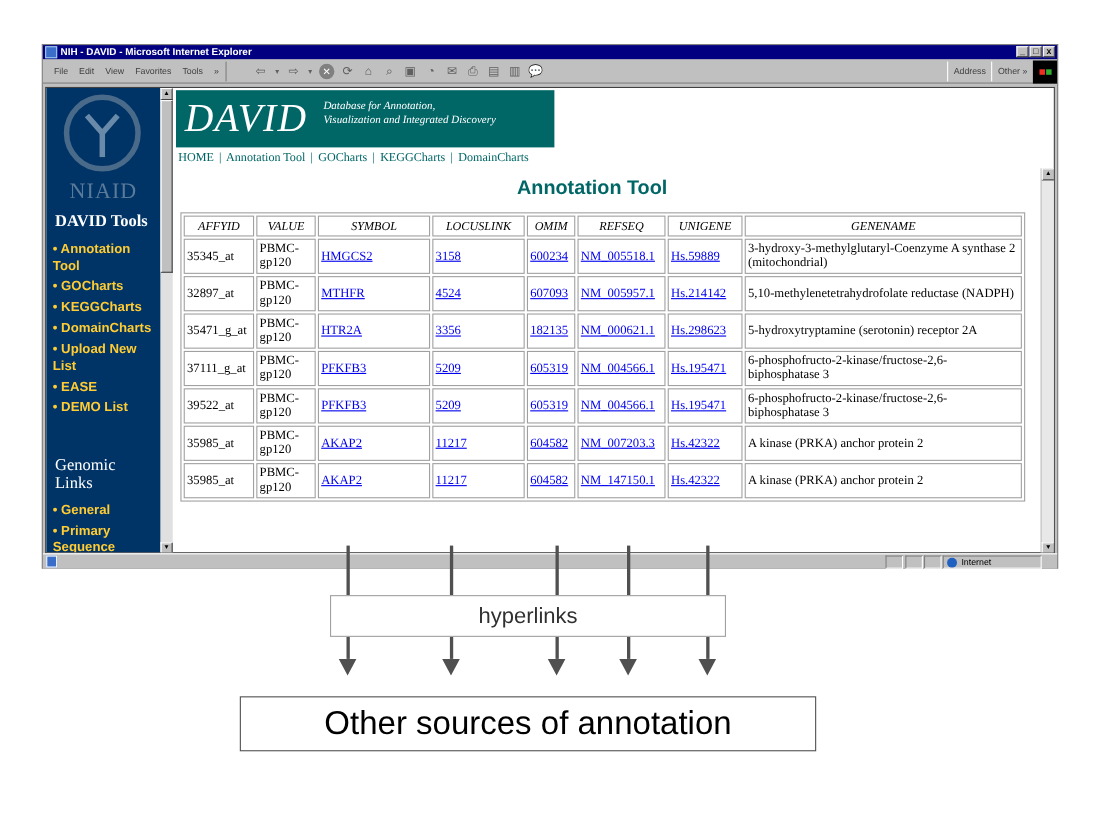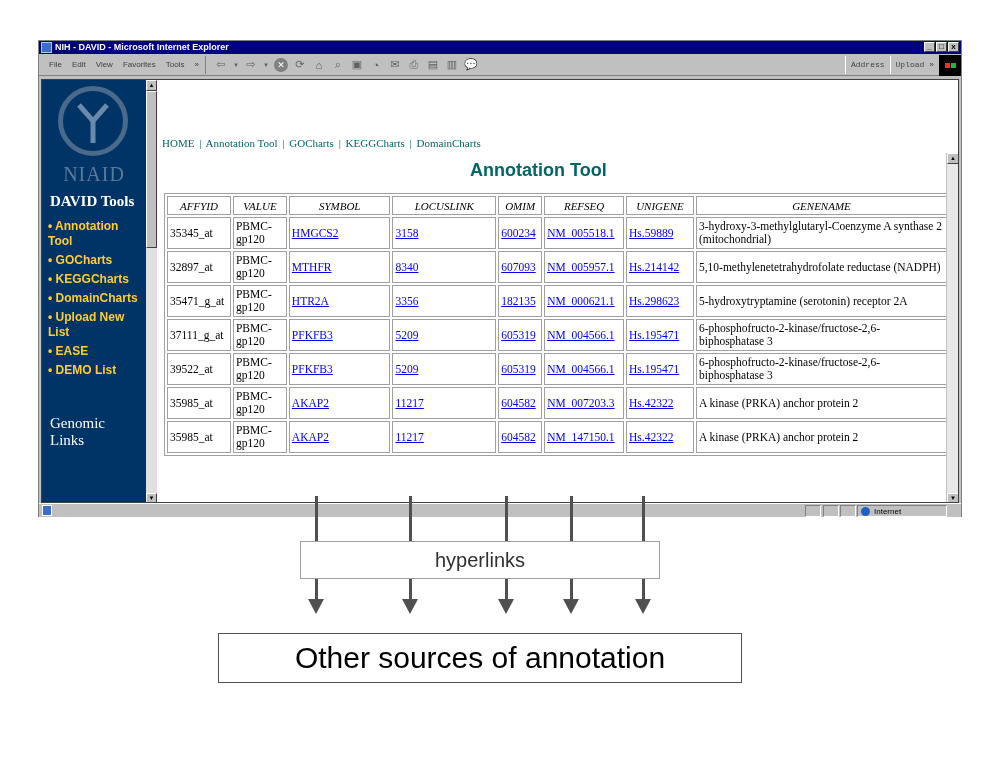--- a/index.html
+++ b/index.html
@@ -5,27 +5,27 @@
   * { box-sizing: border-box; margin: 0; padding: 0; }
   body { width: 1000px; height: 760px; background: #ffffff; position: relative; overflow: hidden; font-family: "Liberation Sans", sans-serif; }
 
   
   .window { position: absolute; left: 38px; top: 40px; width: 924px; height: 477px; background: #c0c0c0; border: 1px solid #808080; padding-left: 42px; }
   .titlebar { position: absolute; left: 0; top: 0; width: 100%; height: 13px; background: #000080; color: #fff; font-size: 9px; font-weight: bold; line-height: 13px; padding-left: 16px; }
   .titlebar .app-icon { position: absolute; left: 2px; top: 1px; width: 11px; height: 11px; background: #3a6ec8; border: 1px solid #a8c8f0; }
   .titlebar .win-btns { position: absolute; right: 2px; top: 1px; display: flex; gap: 1px; }
   .titlebar .win-btn { width: 11px; height: 10px; background: #c0c0c0; border: 1px solid #fff; border-right-color: #404040; border-bottom-color: #404040; color: #000; font-size: 8px; line-height: 8px; text-align: center; }
 
-  .toolbar { position: absolute; left: 0; top: 13px; width: 100%; height: 22px; background: #c0c0c0; border-bottom: 1px solid #808080; display: flex; align-items: center; font-size: 8px; color: #404040; }
+  .toolbar { position: absolute; left: 0; top: 13px; width: 100%; height: 22px; background: #c0c0c0; border-bottom: 1px solid #808080; display: flex; align-items: center; font-size: 8px; color: #404040; gap: 16px; }
   .menu-group { display: flex; gap: 10px; padding-left: 10px; padding-right: 6px; border-right: 1px solid #808080; height: 18px; align-items: center; }
   .menu-item { cursor: default; }
   .nav-group { display: flex; gap: 5px; padding-left: 8px; align-items: center; }
   .tb-icon { width: 14px; height: 14px; display: inline-flex; align-items: center; justify-content: center; font-size: 11px; color: #606060; }
   .tb-icon.stop { background: #808080; border-radius: 50%; color: #fff; font-size: 9px; }
-  .tb-right { position: absolute; right: 0; top: 0; height: 22px; display: flex; align-items: center; font-family: Liberation Mono, monospace; }
+  .tb-right { position: absolute; right: 0; top: 0; height: 22px; display: flex; align-items: center; }
   .tb-right .addr, .tb-right .links { font-size: 8px; color: #404040; padding: 0 5px; border-left: 1px solid #fff; height: 18px; line-height: 18px; }
   .tb-right .winlogo { width: 22px; height: 21px; background: #000; display: flex; align-items: center; justify-content: center; }
   .winlogo span { display: inline-block; width: 5px; height: 5px; margin: 0.5px; }
 
   
   .content { position: absolute; left: 2px; top: 38px; width: 918px; height: 424px; background: #fff; border: 1px solid #404040; overflow: hidden; }
 
   
   .leftframe { position: absolute; left: 0; top: 0; width: 104px; height: 424px; background: #003366; overflow: hidden; }
   .logo { position: absolute; left: 16px; top: 6px; width: 70px; height: 70px; border-radius: 50%; border: 5px solid #4a6a8a; }
@@ -106,21 +106,21 @@
       <span class="tb-icon">▣</span>
       <span class="tb-icon">◔</span>
       <span class="tb-icon">✉</span>
       <span class="tb-icon">⎙</span>
       <span class="tb-icon">▤</span>
       <span class="tb-icon">▥</span>
       <span class="tb-icon">💬</span>
     </div>
     <div class="tb-right">
       <span class="addr">Address</span>
-      <span class="links"><span>Upload</span> <span>»</span></span>
+      <span class="links"><span>Other</span> <span>»</span></span>
       <span class="winlogo">
         <span style="background:#f03020"></span>
           <span style="background:#30b030"></span>
       </span>
     </div>
   </div>
 
   <div class="content">
     <div class="leftframe">
       <div class="logo">
@@ -134,29 +134,40 @@
       <ul class="lf-list" style="top:139px">
         <li>Annotation Tool</li>
         <li>GOCharts</li>
         <li>KEGGCharts</li>
         <li>DomainCharts</li>
         <li>Upload New List</li>
         <li>EASE</li>
         <li>DEMO List</li>
       </ul>
       <div class="lf-heading genomic" style="top:335px;width:70px">Genomic Links</div>
+      <ul class="lf-list" style="top:376px">
+        <li>General</li>
+        <li>Primary Sequence</li>
+      </ul>
     </div>
 
     <div class="lscroll">
       <div class="sb-btn">▲</div>
       <div class="sb-thumb"></div>
       <div class="sb-btn" style="position:absolute;bottom:0;left:0">▼</div>
     </div>
 
     <div class="mainframe">
+      <div class="banner">
+        <div class="banner-title">DAVID</div>
+        <div class="banner-sub">
+          <div>Database for Annotation,</div>
+          <div>Visualization and Integrated Discovery</div>
+        </div>
+      </div>
 
       <div class="navlinks">
         <span>HOME</span>
         <span class="sep">|</span>
         <span>Annotation Tool</span>
         <span class="sep">|</span>
         <span>GOCharts</span>
         <span class="sep">|</span>
         <span>KEGGCharts</span>
         <span class="sep">|</span>
@@ -164,21 +175,21 @@
       </div>
 
       <div class="page-heading">Annotation Tool</div>
 
       <table class="anno">
         <thead>
           <tr>
             <th style="width:64px">AFFYID</th>
             <th style="width:54px">VALUE</th>
             <th style="width:102px">SYMBOL</th>
-            <th style="width:104px">LOCUSLINK</th>
+            <th style="width:84px">LOCUSLINK</th>
             <th style="width:44px">OMIM</th>
             <th style="width:80px">REFSEQ</th>
             <th style="width:68px">UNIGENE</th>
             <th style="width:252px">GENENAME</th>
           </tr>
         </thead>
         <tbody id="tbody">
             <tr>
               <td><span>35345_at</span></td>
               <td><span>PBMC-gp120</span></td>
@@ -186,21 +197,21 @@
               <td><a>3158</a></td>
               <td><a>600234</a></td>
               <td><a>NM_005518.1</a></td>
               <td><a>Hs.59889</a></td>
               <td><span>3-hydroxy-3-methylglutaryl-Coenzyme A synthase 2 (mitochondrial)</span></td>
             </tr>
             <tr>
               <td><span>32897_at</span></td>
               <td><span>PBMC-gp120</span></td>
               <td><a>MTHFR</a></td>
-              <td><a>8340</a></td>
+              <td><a>4524</a></td>
               <td><a>607093</a></td>
               <td><a>NM_005957.1</a></td>
               <td><a>Hs.214142</a></td>
               <td><span>5,10-methylenetetrahydrofolate reductase (NADPH)</span></td>
             </tr>
             <tr>
               <td><span>35471_g_at</span></td>
               <td><span>PBMC-gp120</span></td>
               <td><a>HTR2A</a></td>
               <td><a>3356</a></td>

